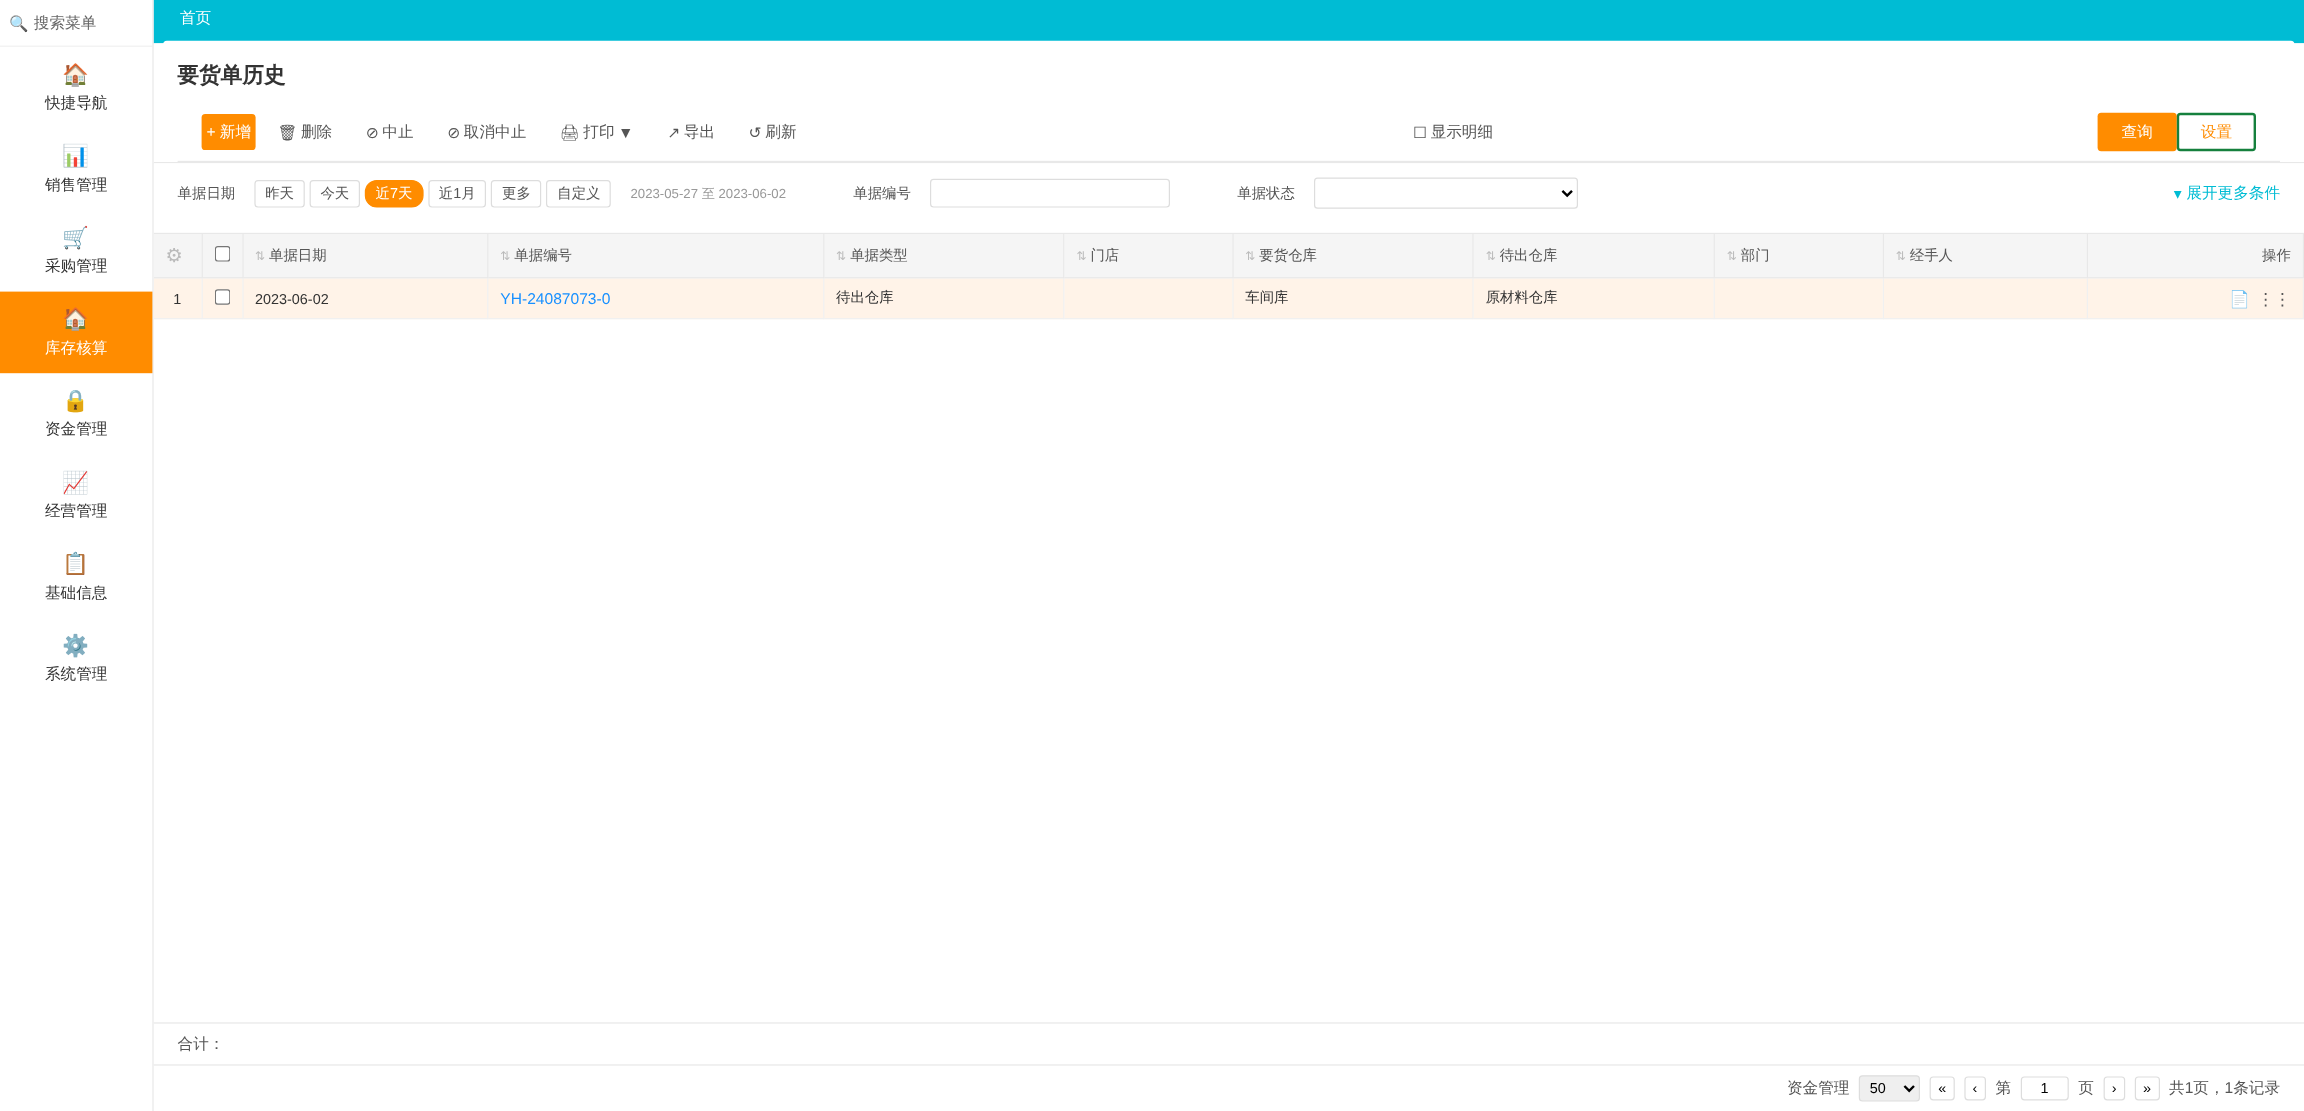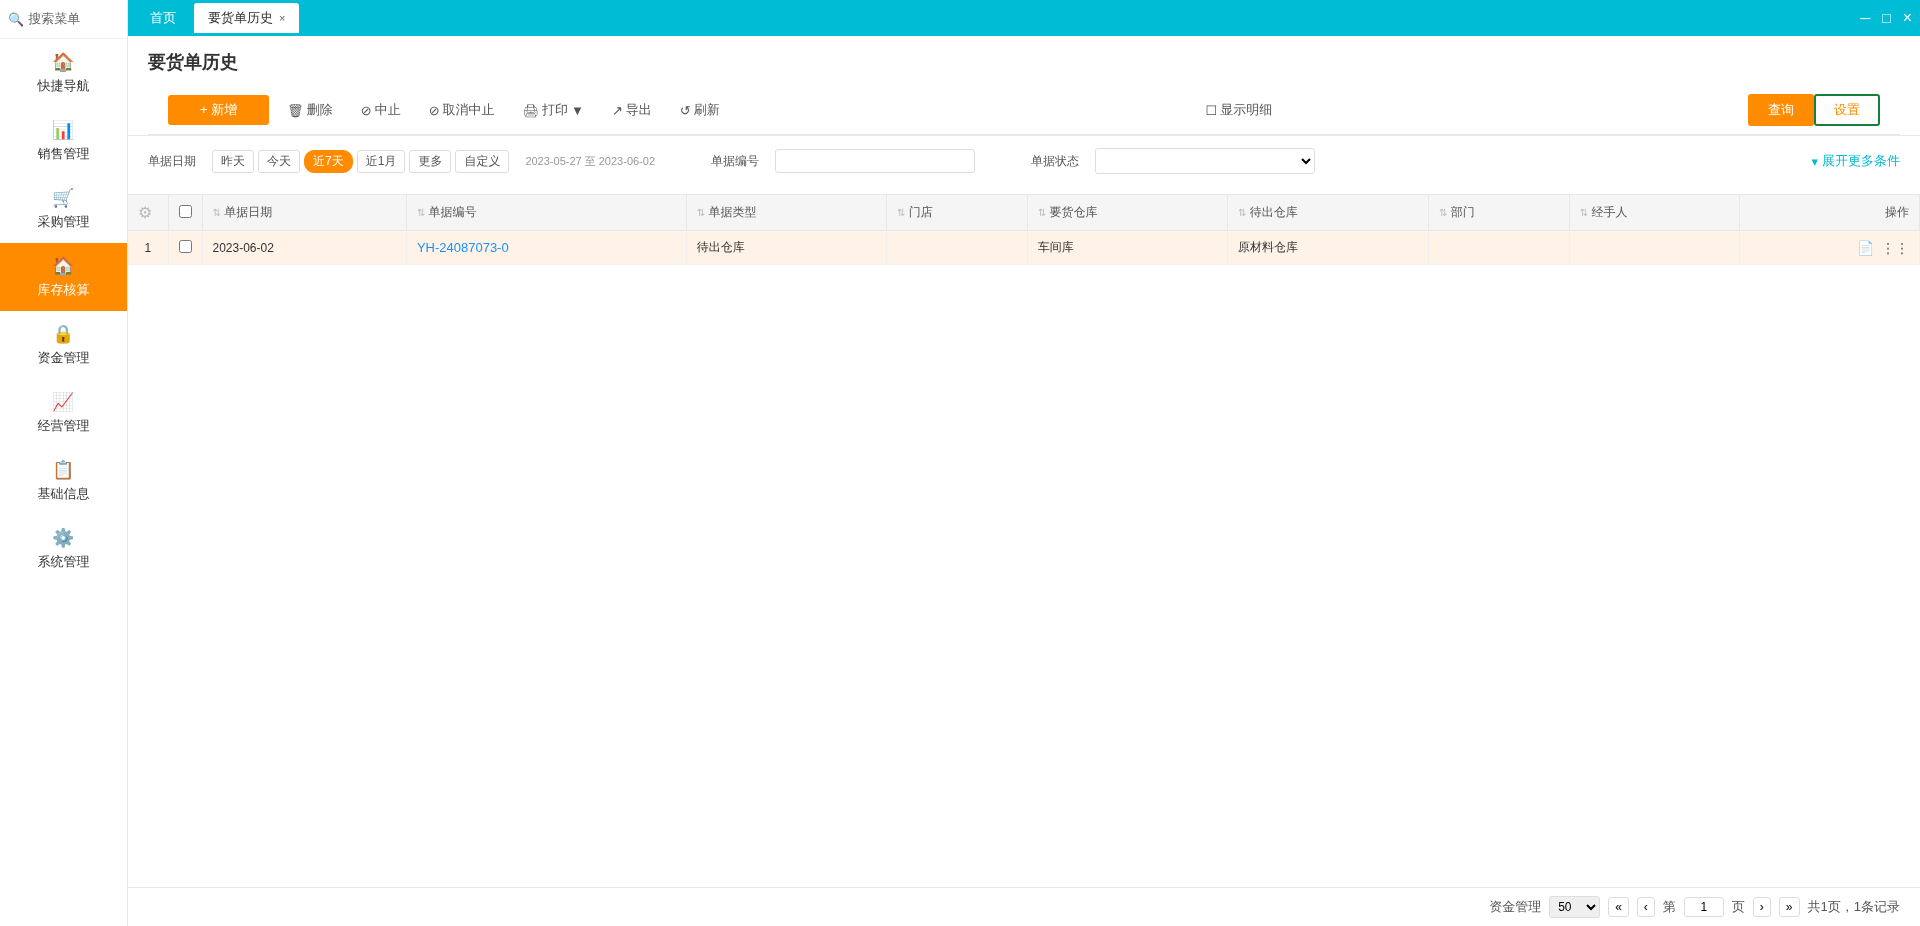--- a/index.html
+++ b/index.html
@@ -28,25 +28,25 @@
     .sidebar-item .icon { font-size: 18px; }
     .sidebar-search { padding: 10px 8px; display: flex; align-items: center; gap: 4px; color: #666; font-size: 12px; cursor: pointer; border-bottom: 1px solid #f0f0f0; }
 
     
     .main { flex: 1; display: flex; flex-direction: column; overflow: hidden; }
 
     
     .tab-bar {
       background: #00bcd4;
       display: flex;
-      align-items: center;
       height: 36px;
-      padding: 12px 8px;
+      padding: 0 8px;
       color: #fff;
       gap: 4px;
+      flex-direction: column;
     }
     .tab-item {
       padding: 6px 14px;
       cursor: pointer;
       font-size: 13px;
       border-radius: 3px 3px 0 0;
       display: flex;
       align-items: center;
       gap: 6px;
     }
@@ -81,21 +81,21 @@
       border: none;
       background: transparent;
       cursor: pointer;
       color: #555;
       font-size: 12px;
     }
     .btn-orange {
       background: #ff8c00;
       color: #fff;
       border: none;
-      padding: 6px 32px;
+      padding: 6px 4px;
       border-radius: 3px;
       cursor: pointer;
       font-size: 13px;
     }
     .btn-orange-outline {
       background: #fff;
       color: #ff8c00;
       border: 2px solid #15803d;
       padding: 5px 18px;
       border-radius: 3px;
@@ -408,20 +408,23 @@
       <div class="action-icons">
         <span class="action-icon">📄</span>
         <span class="action-icon">⋮⋮</span>
       </div>
     </td>
   </tr>
           </tbody>
       </table>
     </div>
 
+    <div class="table-footer">
+      <span>合计：</span>
+    </div>
 
     <div class="pagination-area">
       <span>资金管理</span>
       <select class="page-size-select">
         <option>50</option>
         <option>100</option>
         <option>200</option>
       </select>
       <button class="page-btn">«</button>
       <button class="page-btn">‹</button>

